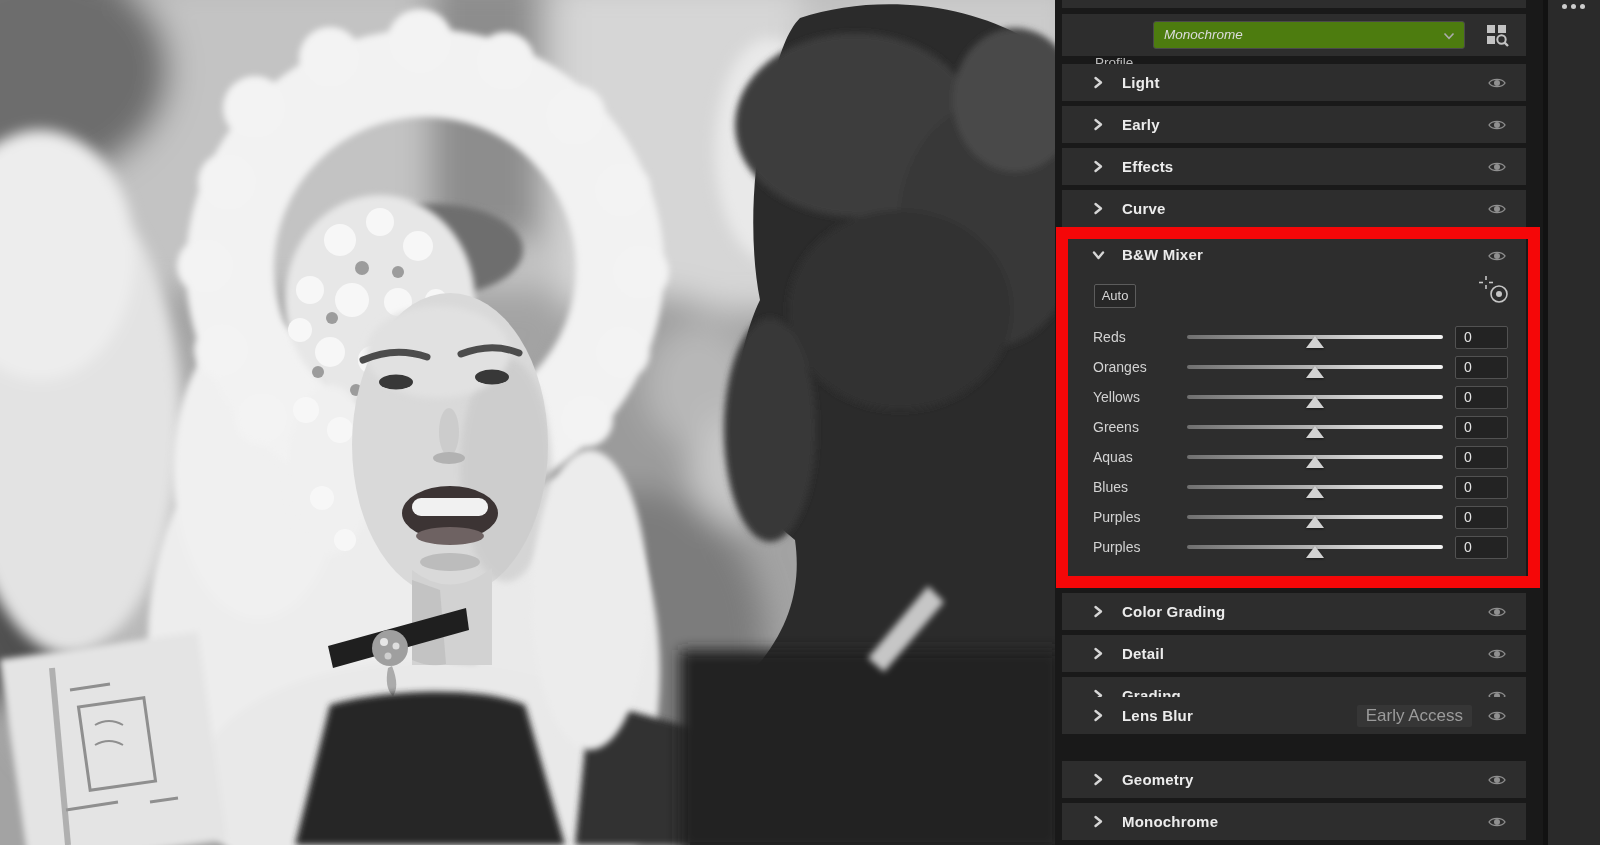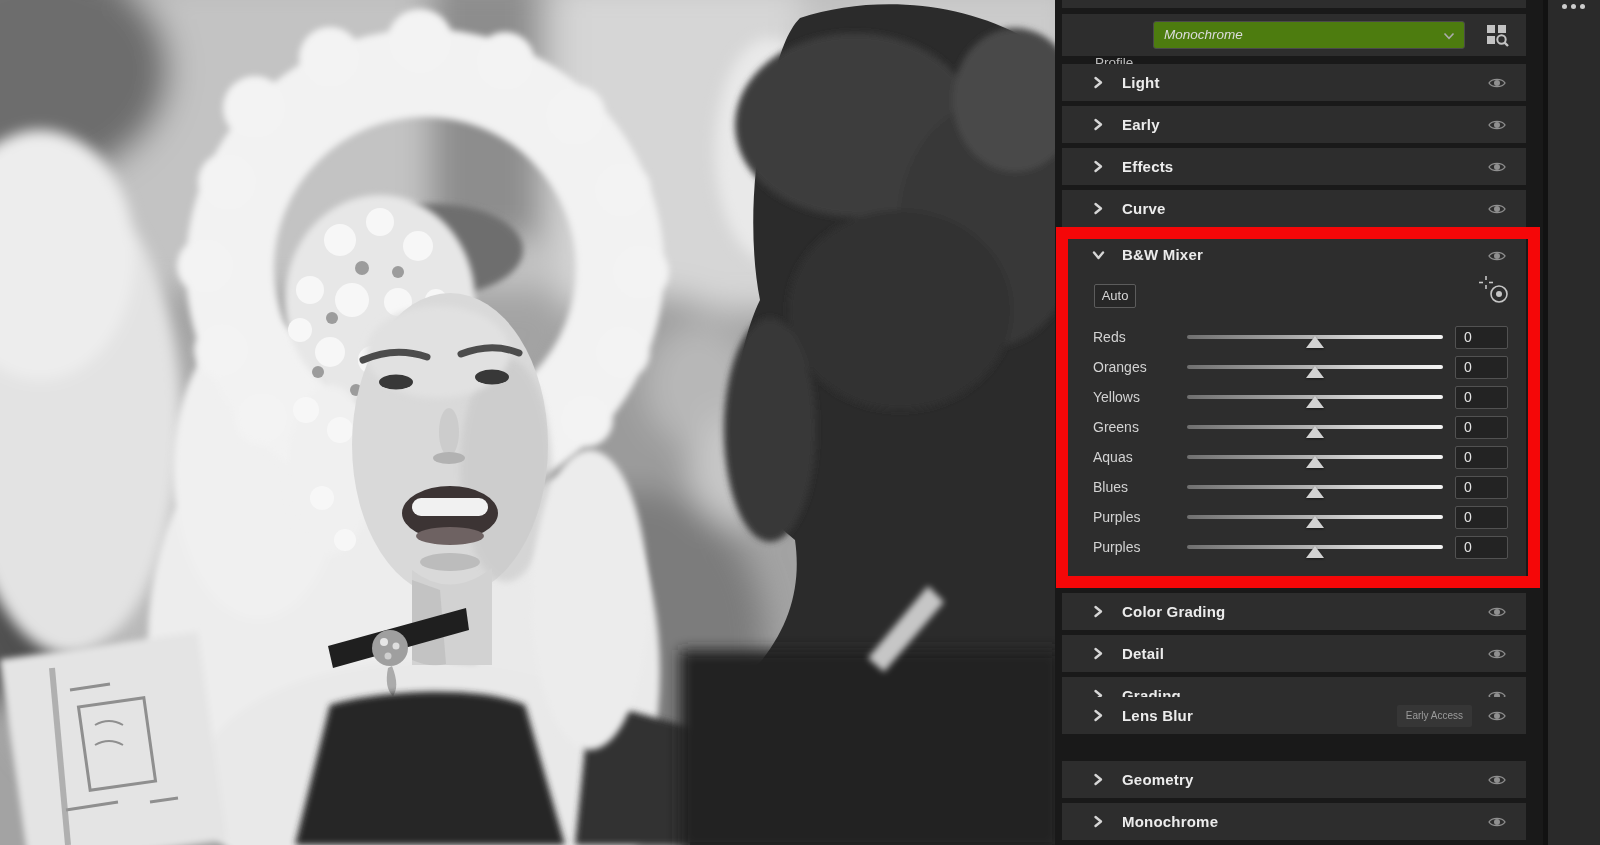--- a/index.html
+++ b/index.html
@@ -22,21 +22,21 @@
   .profile-select .val { position: absolute; left: 10px; top: 0; line-height: 26px; font-size: 13.5px; color: #dcdcdc; }
   .profile-select .dd-chev { position: absolute; right: 9px; top: 10px; }
   .profile-browse { position: absolute; left: 422px; top: 8px; width: 26px; height: 26px; }
 
   .section-card { height: 37px; }
   .chev { position: absolute; left: 30px; top: 12px; }
   .sec-title { position: absolute; left: 60px; top: 0; line-height: 37px; font-size: 15px; font-weight: bold;
     color: #ececec; letter-spacing: .2px; }
   .eye { position: absolute; right: 20px; top: 12px; }
   .badge { position: absolute; right: 54px; top: 8px; height: 22px; line-height: 22px; padding: 0 9px;
-    background: #363636; border-radius: 2px; font-size: 10px; color: #9b9b9b; }
+    background: #363636; border-radius: 2px; font-size: 17px; color: #9b9b9b; }
 
   .bw-card { top: 239px; height: 337px; }
   .bw-card .chev { top: 10px; }
   .bw-card .sec-title { line-height: 32px; }
   .bw-card .eye { top: 10px; }
   .auto-btn { position: absolute; left: 32px; top: 45px; width: 42px; height: 24px; background: #272727;
     border: 1px solid #5c5c5c; border-radius: 2px; color: #d6d6d6; font-size: 13px; text-align: center;
     line-height: 22px; cursor: default; }
   .target-tool { position: absolute; right: 16px; top: 36px; }
 

